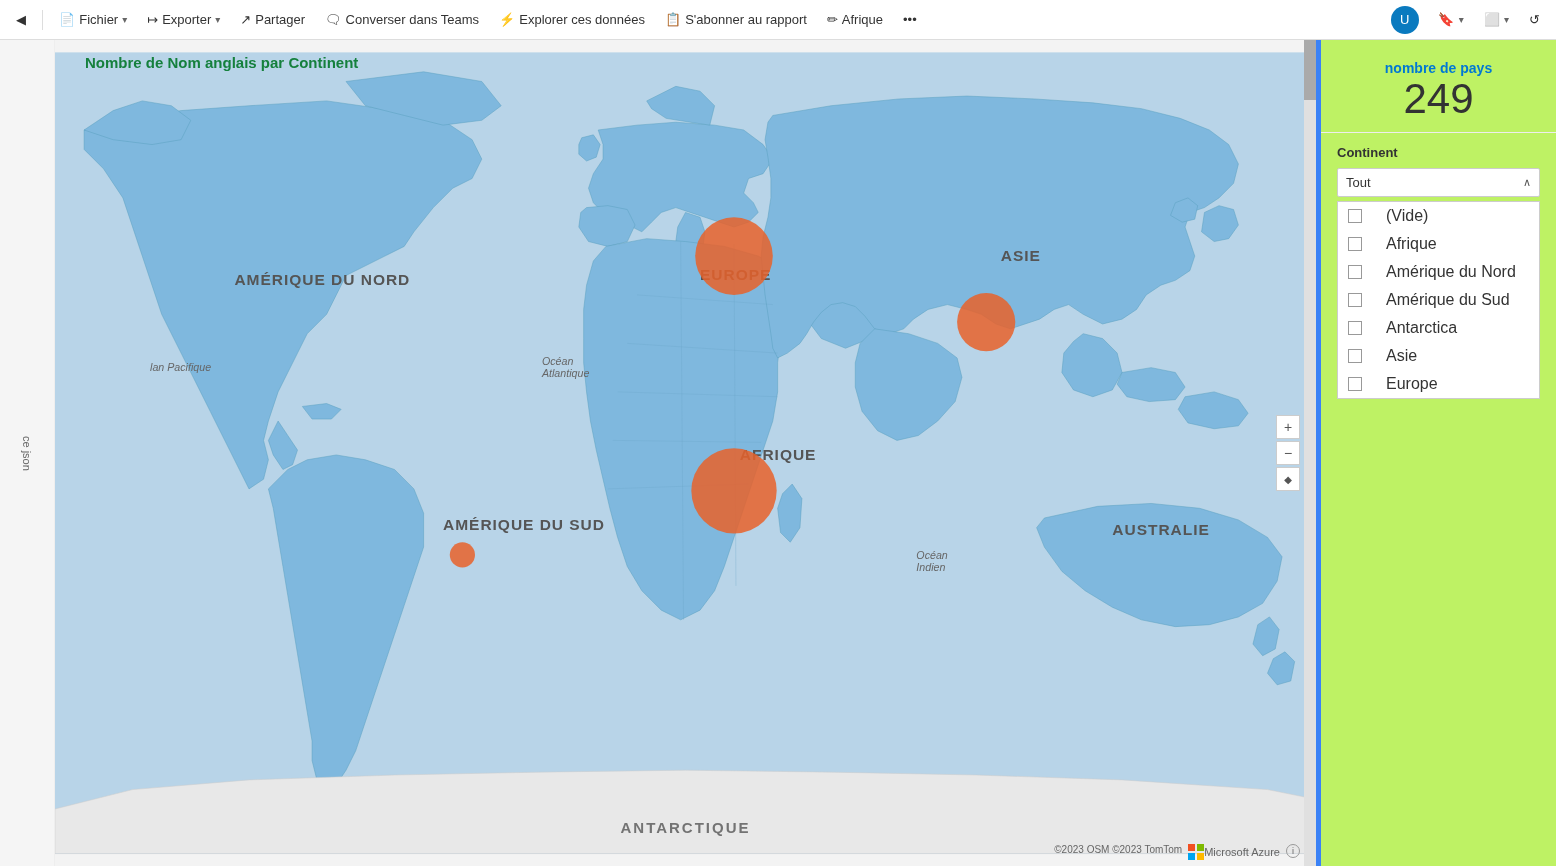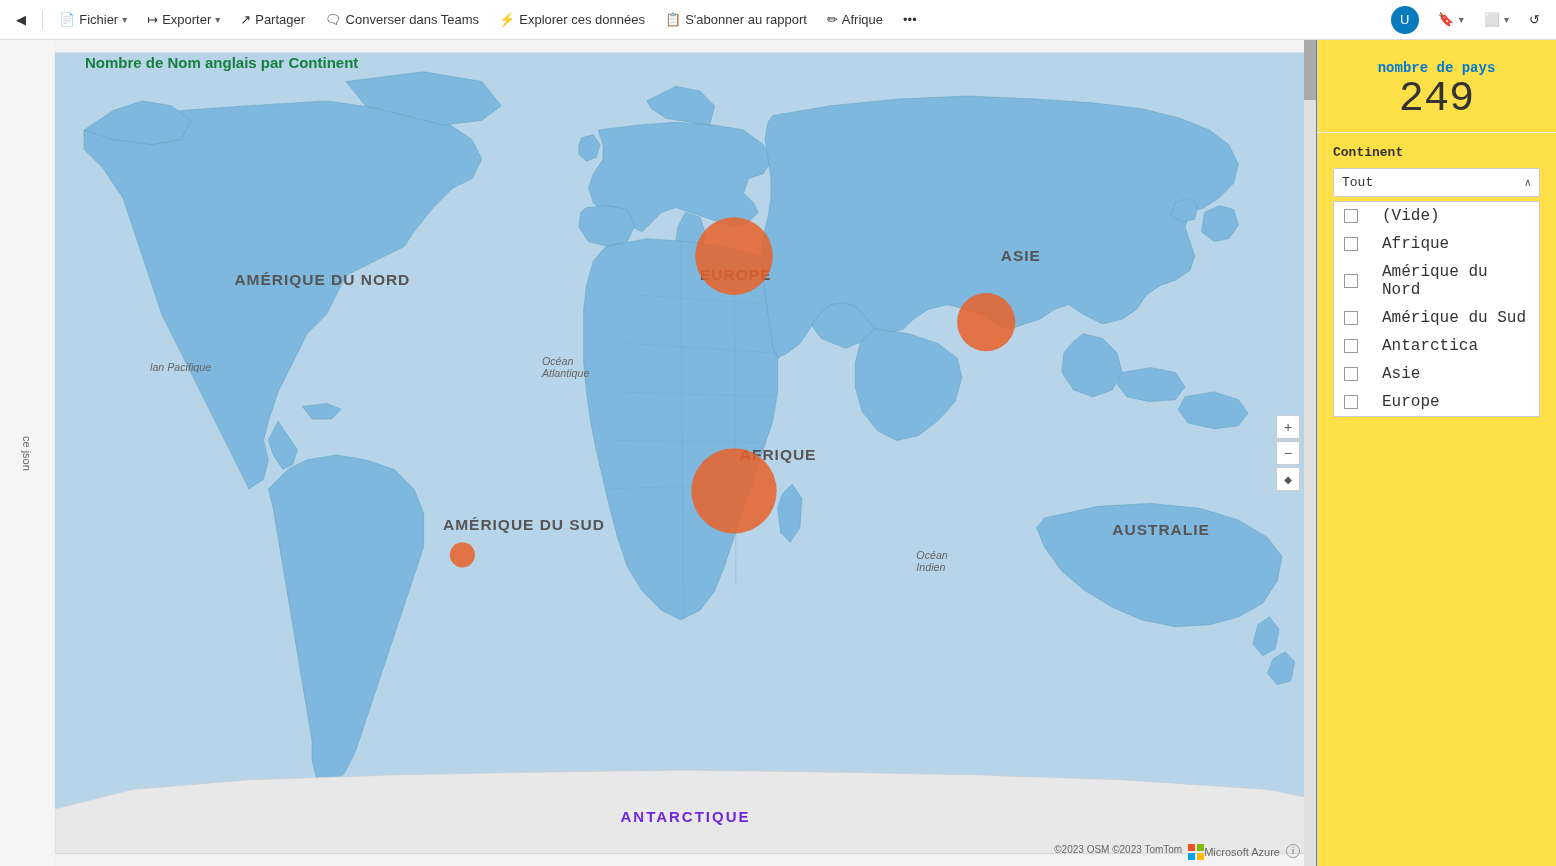--- a/index.html
+++ b/index.html
@@ -89,25 +89,24 @@
       font-style: italic;
     }
 
     
     .bubble { fill: #E8622A; opacity: 0.85; }
     .bubble-small { fill: #E8622A; opacity: 0.85; }
 
     
     .right-panel {
       width: 240px;
-      background: #fde047;
-      border-left: 1px solid #3b82f6;
+      background: #bef264;
+      border-left: 5px solid #3b82f6;
       display: flex;
       flex-direction: column;
-      font-family: Liberation Mono, monospace;
     }
 
     
     .metric-card {
       padding: 20px 20px 10px;
       border-bottom: 1px solid #eee;
       text-align: center;
     }
     .metric-label {
       font-size: 14px;
@@ -232,26 +231,26 @@
       grid-template-columns: 1fr 1fr;
       gap: 1px;
       width: 16px;
       height: 16px;
     }
     .azure-sq { width: 7px; height: 7px; }
 
     
     .antarctica-label {
       position: absolute;
-      bottom: 41px;
+      bottom: 30px;
       left: 50%;
       transform: translateX(-50%);
       font-size: 15px;
       font-weight: 600;
-      color: #6d28d9;
+      color: #737373;
       letter-spacing: 2px;
     }
   </style>
 </head>
 <body>
 
 <div class="toolbar">
   <button class="toolbar-btn">
     <span>◀</span>
   </button>

